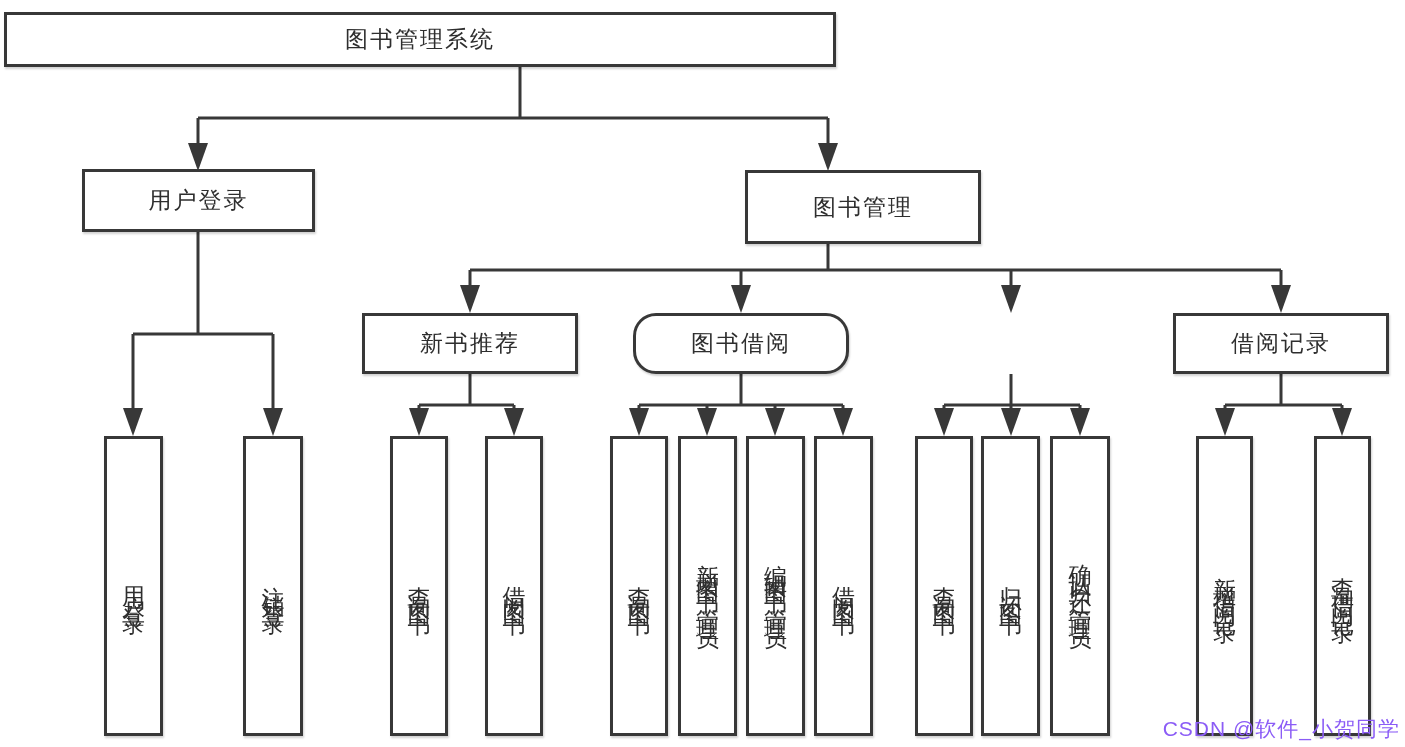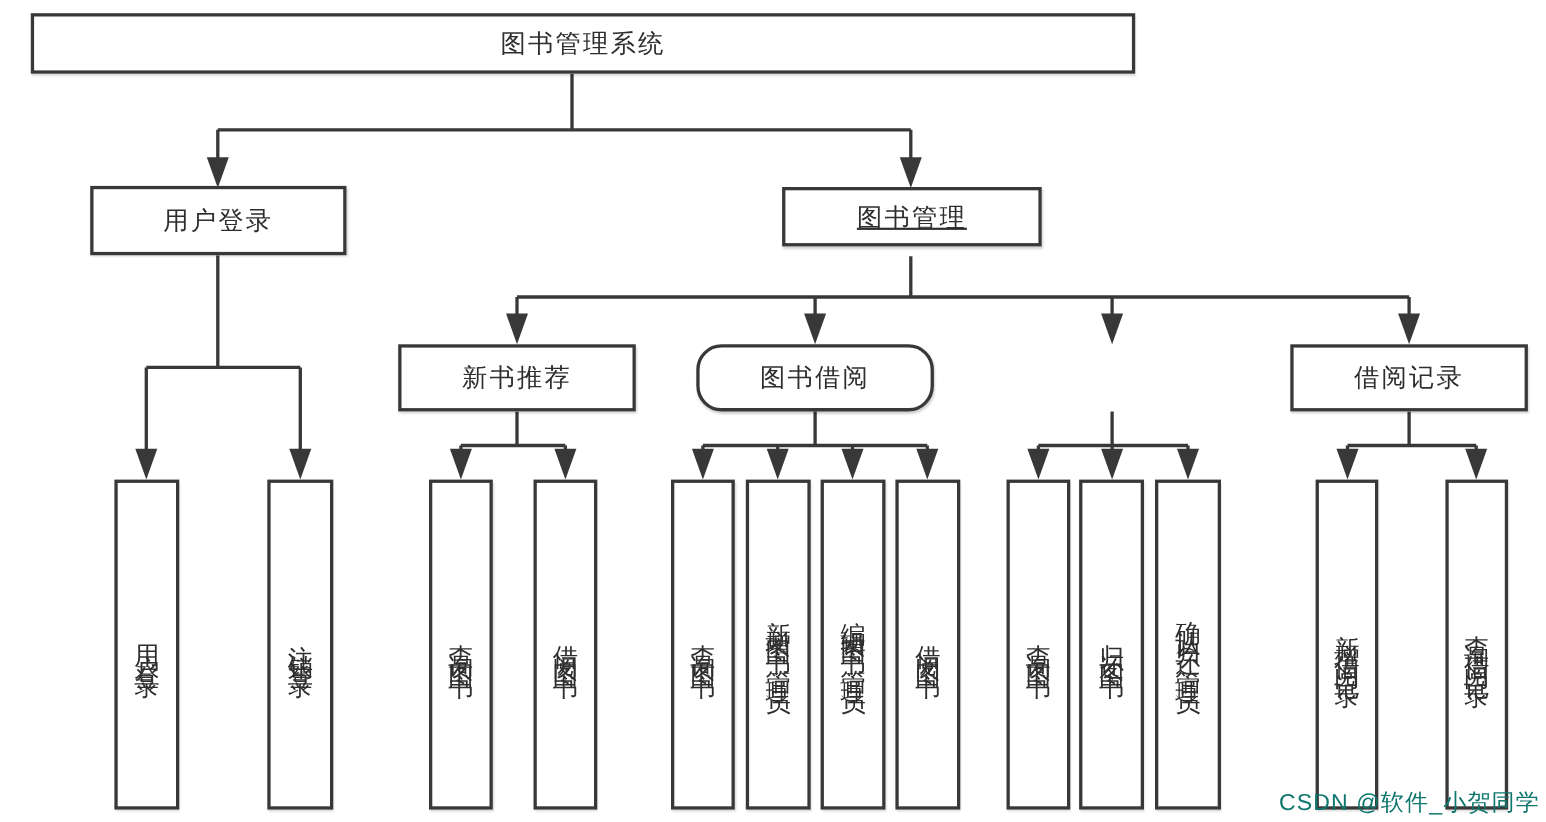--- a/index.html
+++ b/index.html
@@ -8,39 +8,39 @@
     position:relative;width:1405px;height:747px;background:#ffffff;overflow:hidden;
     font-family:"Liberation Sans","DejaVu Sans",sans-serif;color:#2e2e2e;
   }
   svg.connectors{position:absolute;left:0;top:0;width:1405px;height:747px;}
   .box{
     position:absolute;background:#ffffff;border:3px solid #383838;box-sizing:border-box;
     display:flex;align-items:center;justify-content:center;
     box-shadow:1px 2px 2px rgba(0,0,0,.18);
   }
   .hbox{font-size:23px;letter-spacing:2px;white-space:nowrap;}
-  .root{left:28px;top:12px;width:1004px;height:55px;}
+  .root{left:4px;top:12px;width:832px;height:55px;}
   .lv2a{left:82px;top:169px;width:233px;height:63px;}
-  .lv2b{left:711px;top:170px;width:236px;height:54px;text-decoration:underline;}
+  .lv2b{left:745px;top:170px;width:236px;height:74px;}
   .lv3{top:313px;width:216px;height:61px;}
   .m1{left:362px;} .m2{left:633px;border-radius:23px;} .m3{left:903px;} .m4{left:1173px;}
   .leaf{top:436px;height:300px;}
   .vtext{
     writing-mode:vertical-rl;text-orientation:mixed;
     font-size:23px;line-height:1;letter-spacing:9px;
   }
   .g1a{left:104px;width:59px;} .g1b{left:243px;width:60px;}
   .g2a{left:390px;width:58px;} .g2b{left:485px;width:58px;}
   .g3a{left:610px;width:58px;} .g3b{left:678px;width:59px;}
   .g3c{left:746px;width:59px;} .g3d{left:814px;width:59px;}
   .g4a{left:915px;width:58px;} .g4b{left:981px;width:59px;} .g4c{left:1050px;width:60px;}
   .g5a{left:1196px;width:57px;} .g5b{left:1314px;width:57px;}
   .watermark{
     position:absolute;right:5px;bottom:4px;z-index:5;
-    font-size:21px;letter-spacing:1px;color:#0f766e;white-space:nowrap;
+    font-size:21px;letter-spacing:1px;color:#8b5cf6;white-space:nowrap;
   }
 </style>
 </head>
 <body>
 
 <div class="canvas">
 
   <svg class="connectors" viewBox="0 0 1405 747" xmlns="http://www.w3.org/2000/svg">
     <g stroke="#383838" stroke-width="3" fill="none">
       <path d="M520 67 V118 M198 118 H828 M198 118 V148 M828 118 V148"></path>

